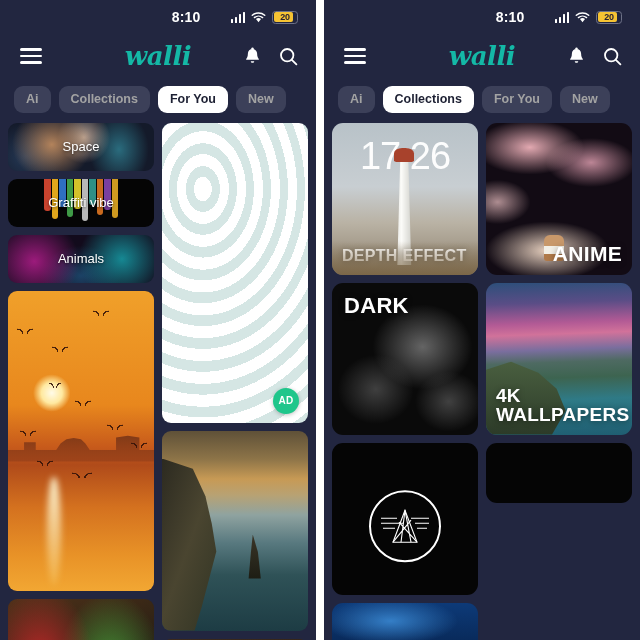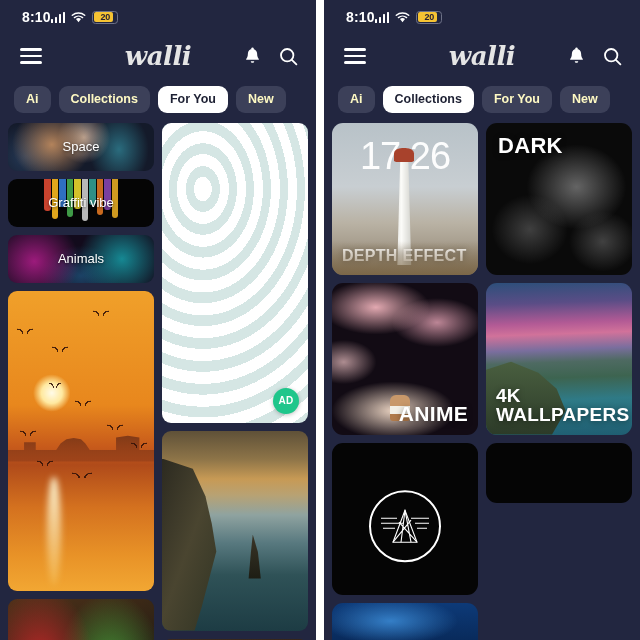--- a/index.html
+++ b/index.html
@@ -14,21 +14,21 @@
     width: 316px; height: 640px;
     background: #222640;
     position: relative;
     overflow: hidden;
   }
   .phone.left { margin-right: 8px; }
 
   
   .statusbar {
     height: 34px; display: flex; align-items: center;
-    justify-content: flex-start; padding: 0 18px 0 22px;
+    justify-content: flex-end; padding: 0 18px 0 22px; gap: 30px;
   }
   .status-time { color: #ffffff; font-size: 14px; font-weight: 600; letter-spacing: .2px; }
   .status-icons { display: flex; align-items: center; gap: 6px; }
   .sig { display: flex; align-items: flex-end; gap: 1.5px; height: 11px; }
   .sig i { display: block; width: 2.5px; background: #ffffff; border-radius: .5px; }
   .sig i:nth-child(1){ height: 3.5px; }
   .sig i:nth-child(2){ height: 6px; }
   .sig i:nth-child(3){ height: 8.5px; }
   .sig i:nth-child(4){ height: 11px; }
   .wifi svg { display: block; }
@@ -54,29 +54,29 @@
   .appbar {
     height: 44px; display: flex; align-items: center;
     padding: 0 18px 0 20px; position: relative;
   }
   .hamburger { width: 22px; display: flex; flex-direction: column; gap: 4px; cursor: pointer; }
   .hamburger span { display: block; height: 2.4px; background: #fff; border-radius: 2px; }
   .brand {
     position: absolute; left: 0; right: 0; text-align: center;
     font-family: "DejaVu Serif", serif;
     font-style: italic; font-weight: 700; font-size: 26px;
-    color: #e5e5e5; letter-spacing: -.5px; pointer-events: none;
+    color: #14b8a6; letter-spacing: -.5px; pointer-events: none;
   }
   .appbar-actions { margin-left: auto; display: flex; align-items: center; gap: 18px; z-index: 2; }
   .icon-btn { cursor: pointer; display: flex; align-items: center; justify-content: center; }
 
   
   .chips { display: flex; gap: 8px; padding: 8px 14px 10px 14px; }
   .chip {
-    background: #3c4059; color: #fef9c3;
+    background: #3c4059; color: #a3a3a3;
     border-radius: 9px; font-size: 12.5px; font-weight: 600;
     padding: 7px 12px; white-space: nowrap; cursor: pointer;
     line-height: 1;
   }
   .chip.active { background: #ffffff; color: #1d2033; }
 
   
   .feed { display: flex; gap: 8px; padding: 0 8px; height: 540px; overflow: hidden; }
   .col { flex: 1; display: flex; flex-direction: column; gap: 8px; min-width: 0; }
   .cat-tile {
@@ -461,27 +461,27 @@
     <div class="collections">
 
       <div class="coll c-depth">
         <span class="clock">17:26</span>
         <span class="lighthouse"></span>
         <span class="lamp"></span>
         <span class="grass"></span>
         <span class="coll-title t-bl">DEPTH EFFECT</span>
       </div>
 
-      <div class="coll c-dark">
-        <span class="coll-title t-tl">DARK</span>
-      </div>
-
       <div class="coll c-anime">
         <span class="chibi"></span>
         <span class="coll-title t-br">ANIME</span>
+      </div>
+
+      <div class="coll c-dark">
+        <span class="coll-title t-tl">DARK</span>
       </div>
 
 
       <div class="coll c-4k">
         <span class="land"></span>
         <span class="coll-title t-bl" style="white-space:pre-line;font-size:19px">4K
 WALLPAPERS</span>
       </div>
 
       <div class="coll c-min">

